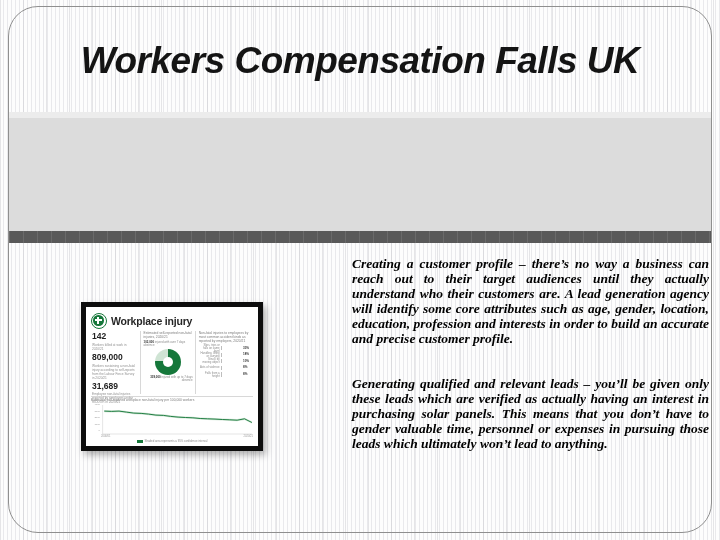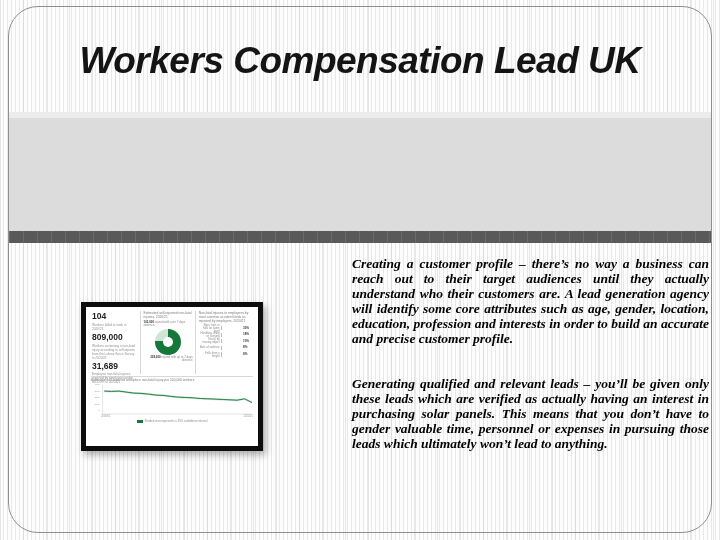--- a/index.html
+++ b/index.html
@@ -67,33 +67,41 @@
 </style>
 </head>
 <body>
 
 <div class="abs slide-frame"></div>
 
 <div class="abs band-lighter"></div>
 <div class="abs band-gray"></div>
 <div class="abs band-dark"></div>
 
-<div class="abs slide-title">Workers Compensation Lead UK</div>
+<div class="abs slide-title">Workers Compensation Falls UK</div>
 
 <div class="abs body-col">
   <p>Creating a customer profile – there’s no way a business can reach out to their target audiences until they actually understand who their customers are. A lead generation agency will identify some core attributes such as age, gender, location, education, profession and interests in order to build an accurate and precise customer profile.</p>
   <p>Generating qualified and relevant leads – you’ll be given only these leads which are verified as actually having an interest in purchasing solar panels. This means that you don’t have to gender valuable time, personnel or expenses in pursuing those leads which ultimately won’t lead to anything.</p>
 </div>
 
 <div class="abs shot">
+  <div class="ig-header">
+    <span class="ig-logo">
+      <span class="disc"></span>
+        <span class="cv"></span>
+        <span class="ch"></span>
+    </span>
+    <span class="ig-title">Workplace injury</span>
+  </div>
 
   <div class="ig-main">
 
     <div class="ig-col ig-stats">
-      <div class="stat-v">104</div>
+      <div class="stat-v">142</div>
       <div class="stat-c">Workers killed at work in 2020/21</div>
       <div class="stat-v">809,000</div>
       <div class="stat-c">Workers sustaining a non-fatal injury according to self-reports from the Labour Force Survey in 2020/21</div>
       <div class="stat-v">31,689</div>
       <div class="stat-c">Employee non-fatal injuries reported by employers under RIDDOR in 2020/21</div>
     </div>
 
     <div class="ig-col ig-donut">
       <div class="mini-title">Estimated self-reported non-fatal injuries, 2020/21</div>
       <div class="donut-label">

